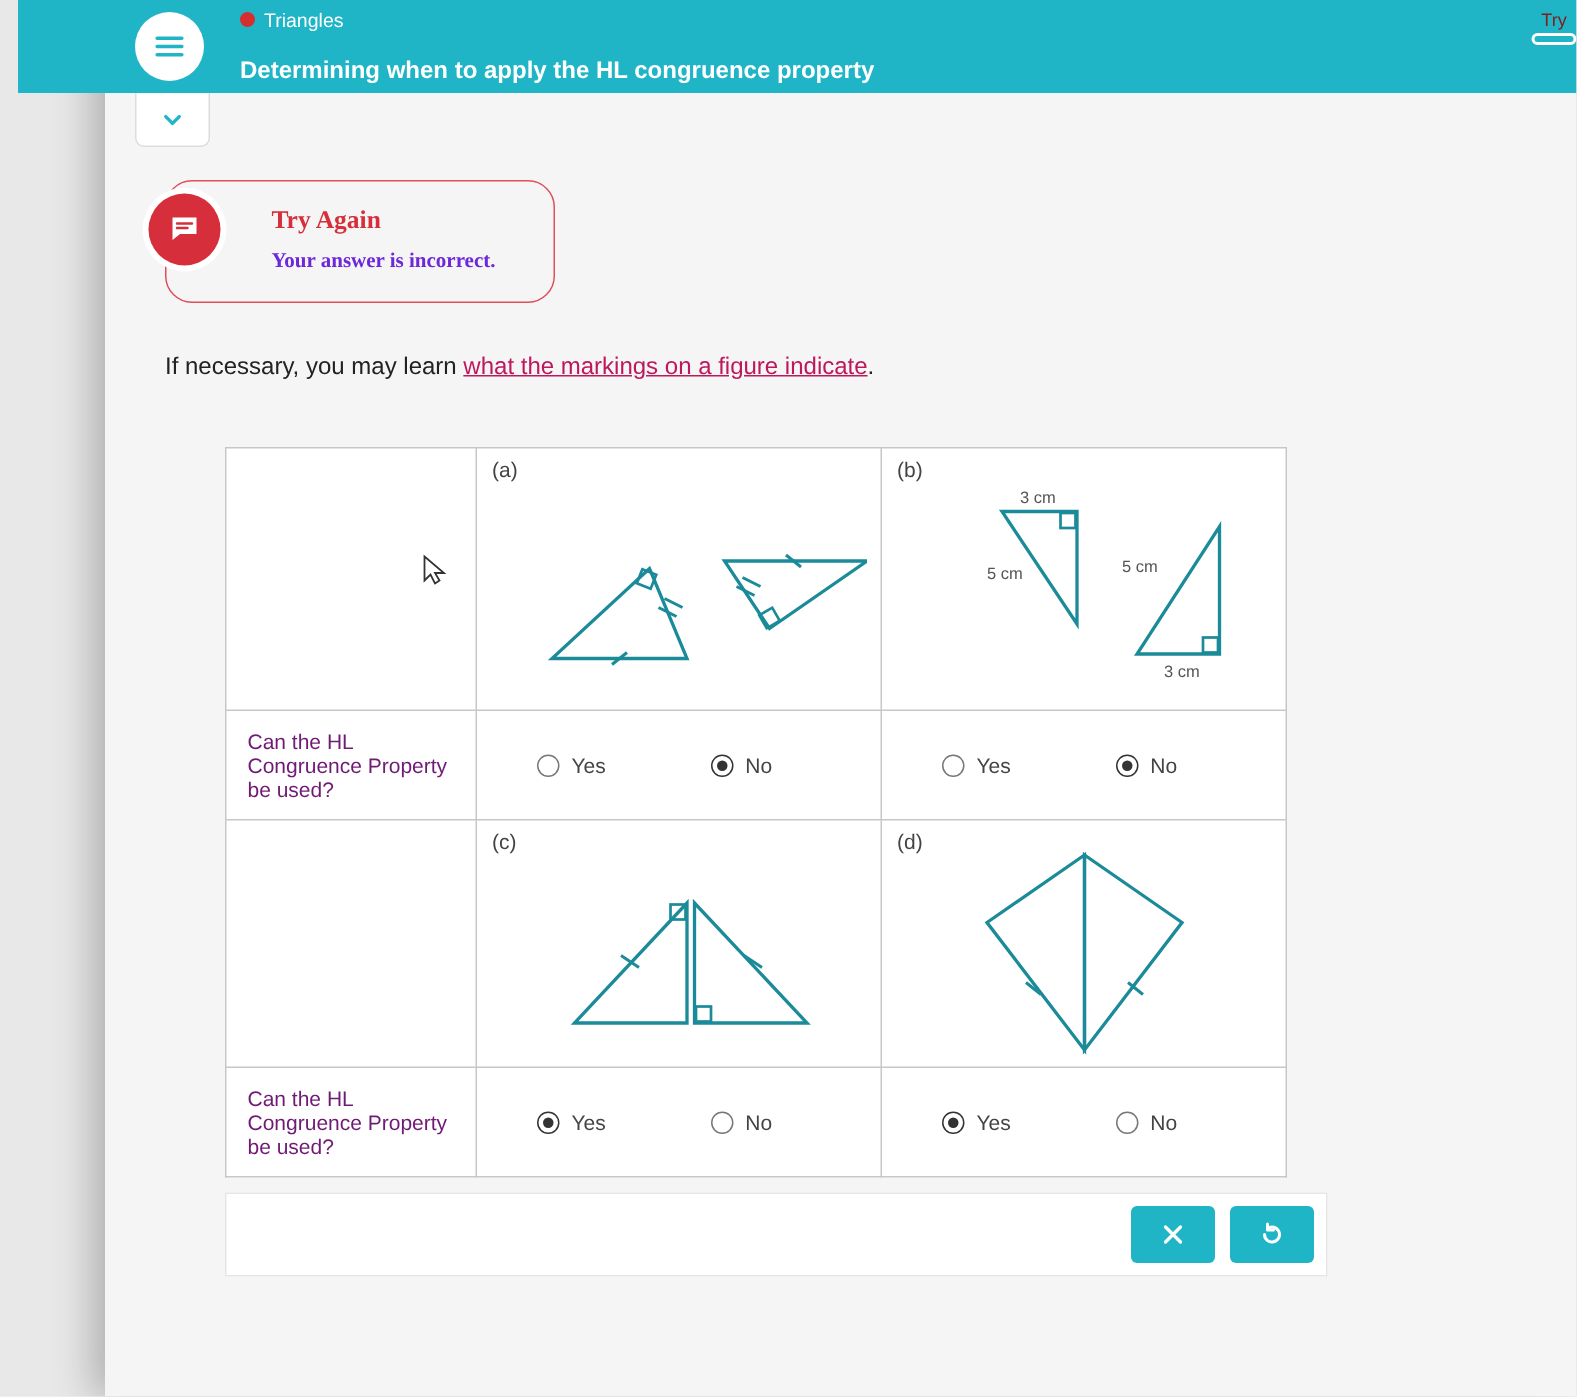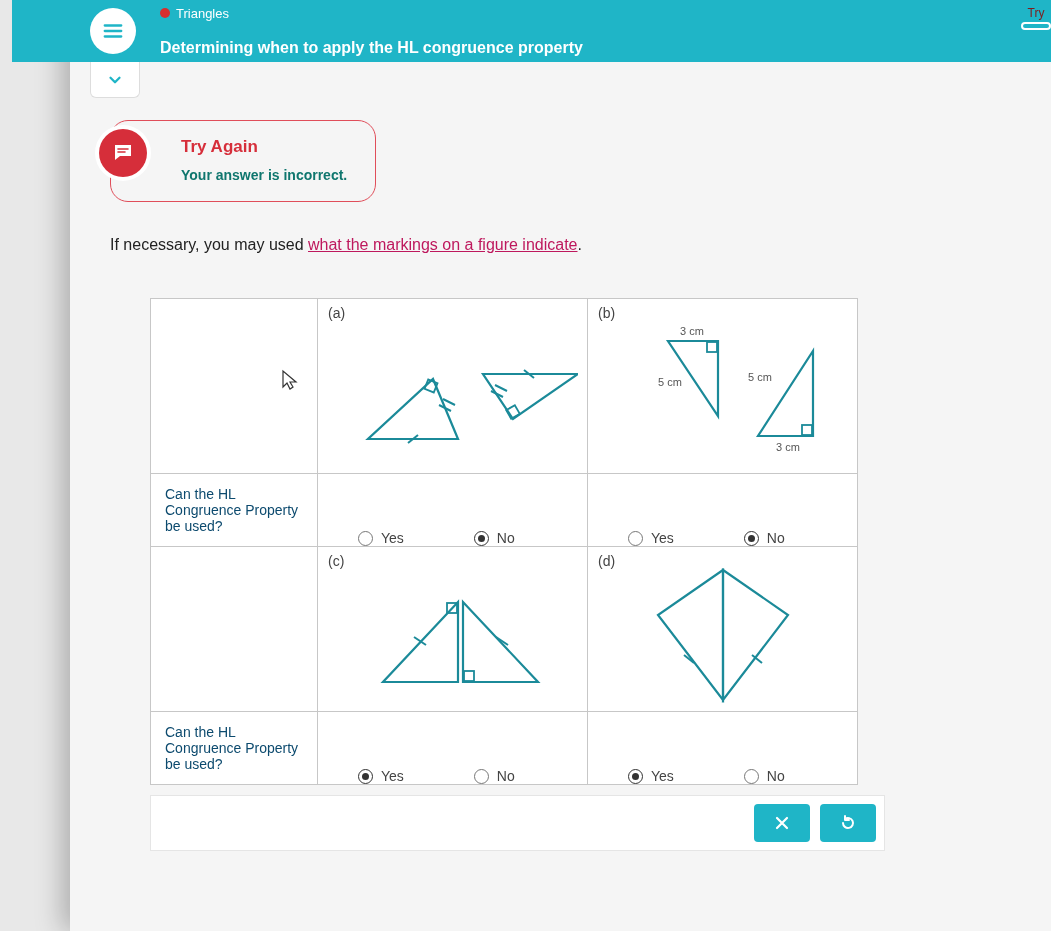--- a/index.html
+++ b/index.html
@@ -67,53 +67,54 @@
     left: 90px; right: 0; top: 110px;
     padding: 10px 20px 20px 20px;
   }
   .feedback {
     position: relative;
     border: 1px solid #e04e5a;
     border-radius: 18px;
     padding: 16px 28px 18px 70px;
     display: inline-block;
     min-width: 260px;
+    font-family: Liberation Serif, serif;
   }
   .fb-icon {
     position: absolute;
     left: -12px; top: 8px;
     width: 48px; height: 48px;
     border-radius: 50%;
     background: #d62e3a;
     display: flex; align-items: center; justify-content: center;
     color: #fff;
     box-shadow: 0 0 0 4px #fff;
   }
   .fb-title { color: #d62e3a; font-weight: 700; font-size: 17px; }
-  .fb-sub { font-weight: 600; font-size: 14px; margin-top: 10px; color: #0f766e;}
+  .fb-sub { font-weight: 600; font-size: 14px; margin-top: 10px; color: #6d28d9;}
   .instructions { margin-top: 28px; font-size: 16px; color: #222; line-height: 1.9; }
   .link { color: #be185d; text-decoration: underline; cursor: pointer; }
   
   table.q {
     margin-top: 38px;
     margin-left: 40px;
     border-collapse: collapse;
     background: #fff;
   }
   table.q td {
     border: 1px solid #c7c7c7;
     vertical-align: top;
   }
-  .stub { width: 167px; padding: 12px 14px; font-size: 14px; color: #0c4a6e; position: relative;}
+  .stub { width: 167px; padding: 12px 14px; font-size: 14px; color: #701a75; position: relative;}
   .cursor-svg { position: absolute; right: 18px; top: 70px; }
   .fig { width: 270px; height: 175px; padding: 8px 10px; font-size: 14px; color: #444; position: relative;}
   .fig-label { position: absolute; left: 10px; top: 6px; }
   .fig svg { position: absolute; }
   .ans { height: 52px; padding: 0 10px; }
-  .radio-row { display: flex; align-items: flex-end; height: 100%; gap: 70px; padding-left: 30px;}
+  .radio-row { display: flex; align-items: center; height: 100%; gap: 70px; padding-left: 30px;}
   .radio { display: flex; align-items: center; gap: 8px; font-size: 14px; color: #444; cursor: pointer;}
   .r-outer {
     width: 15px; height: 15px; border-radius: 50%;
     border: 1.5px solid #777; display: flex; align-items: center; justify-content: center;
   }
   .r-outer.sel { border-color: #333; }
   .r-inner { width: 7px; height: 7px; border-radius: 50%; background: #333; }
   
   .actions {
     margin-top: 10px;
@@ -178,21 +179,21 @@
         <path d="M4 4h16v11H9l-5 4V4z" fill="#fff"></path>
         <path d="M7 8h10M7 11h7" stroke="#d62e3a" stroke-width="1.6" stroke-linecap="round"></path>
       </svg>
     </div>
     <div class="fb-title">Try Again</div>
     <div class="fb-sub">Your answer is incorrect.</div>
   </div>
 
   <div class="instructions">
     <div>
-      <span>If necessary, you may used </span><span class="link">what the markings on a figure indicate</span><span>.</span>
+      <span>If necessary, you may learn </span><span class="link">what the markings on a figure indicate</span><span>.</span>
     </div>
   </div>
 
   <table class="q">
 
     <tbody>
         <tr>
       <td class="stub" style="height:175px">
         <svg class="cursor-svg" width="18" height="22" viewBox="0 0 18 22">
           <path d="M2 2 L2 18 L6 14 L9 20 L12 18 L9 13 L15 13 Z" fill="#fff" stroke="#333" stroke-width="1.2"></path>

